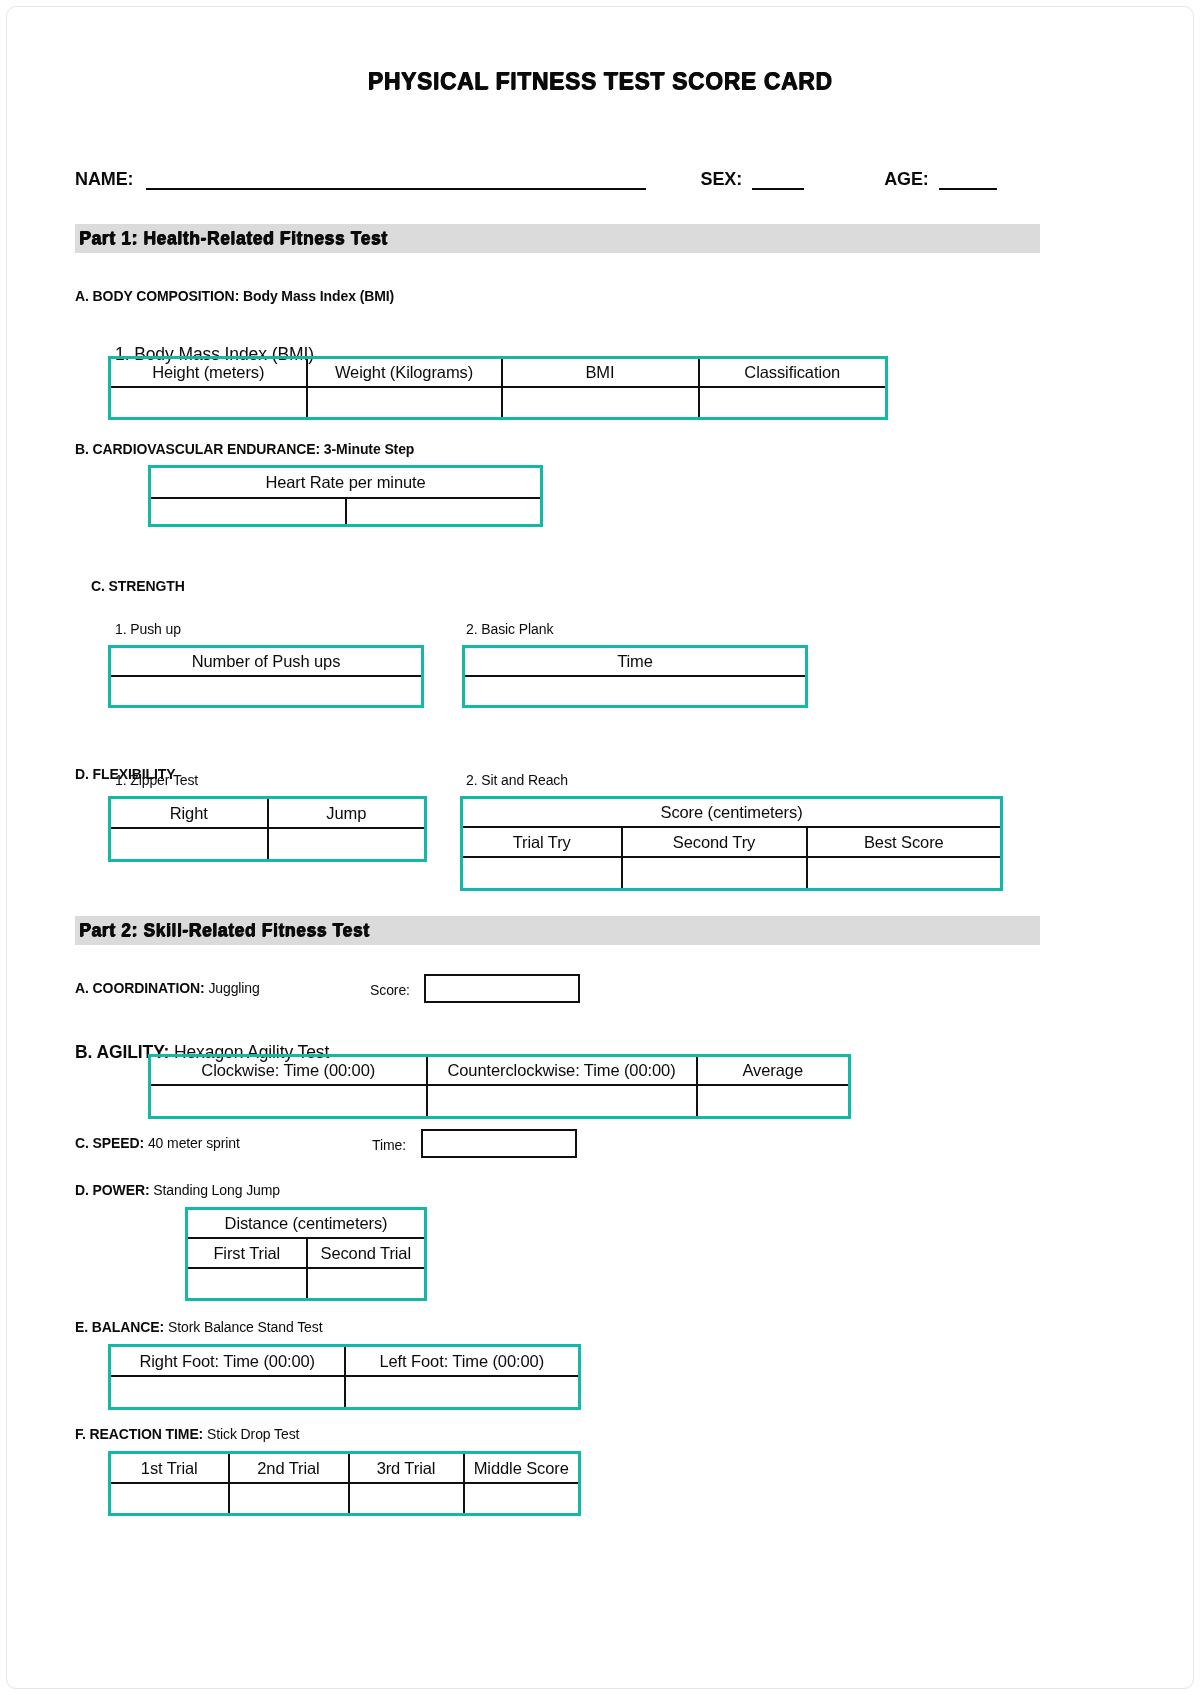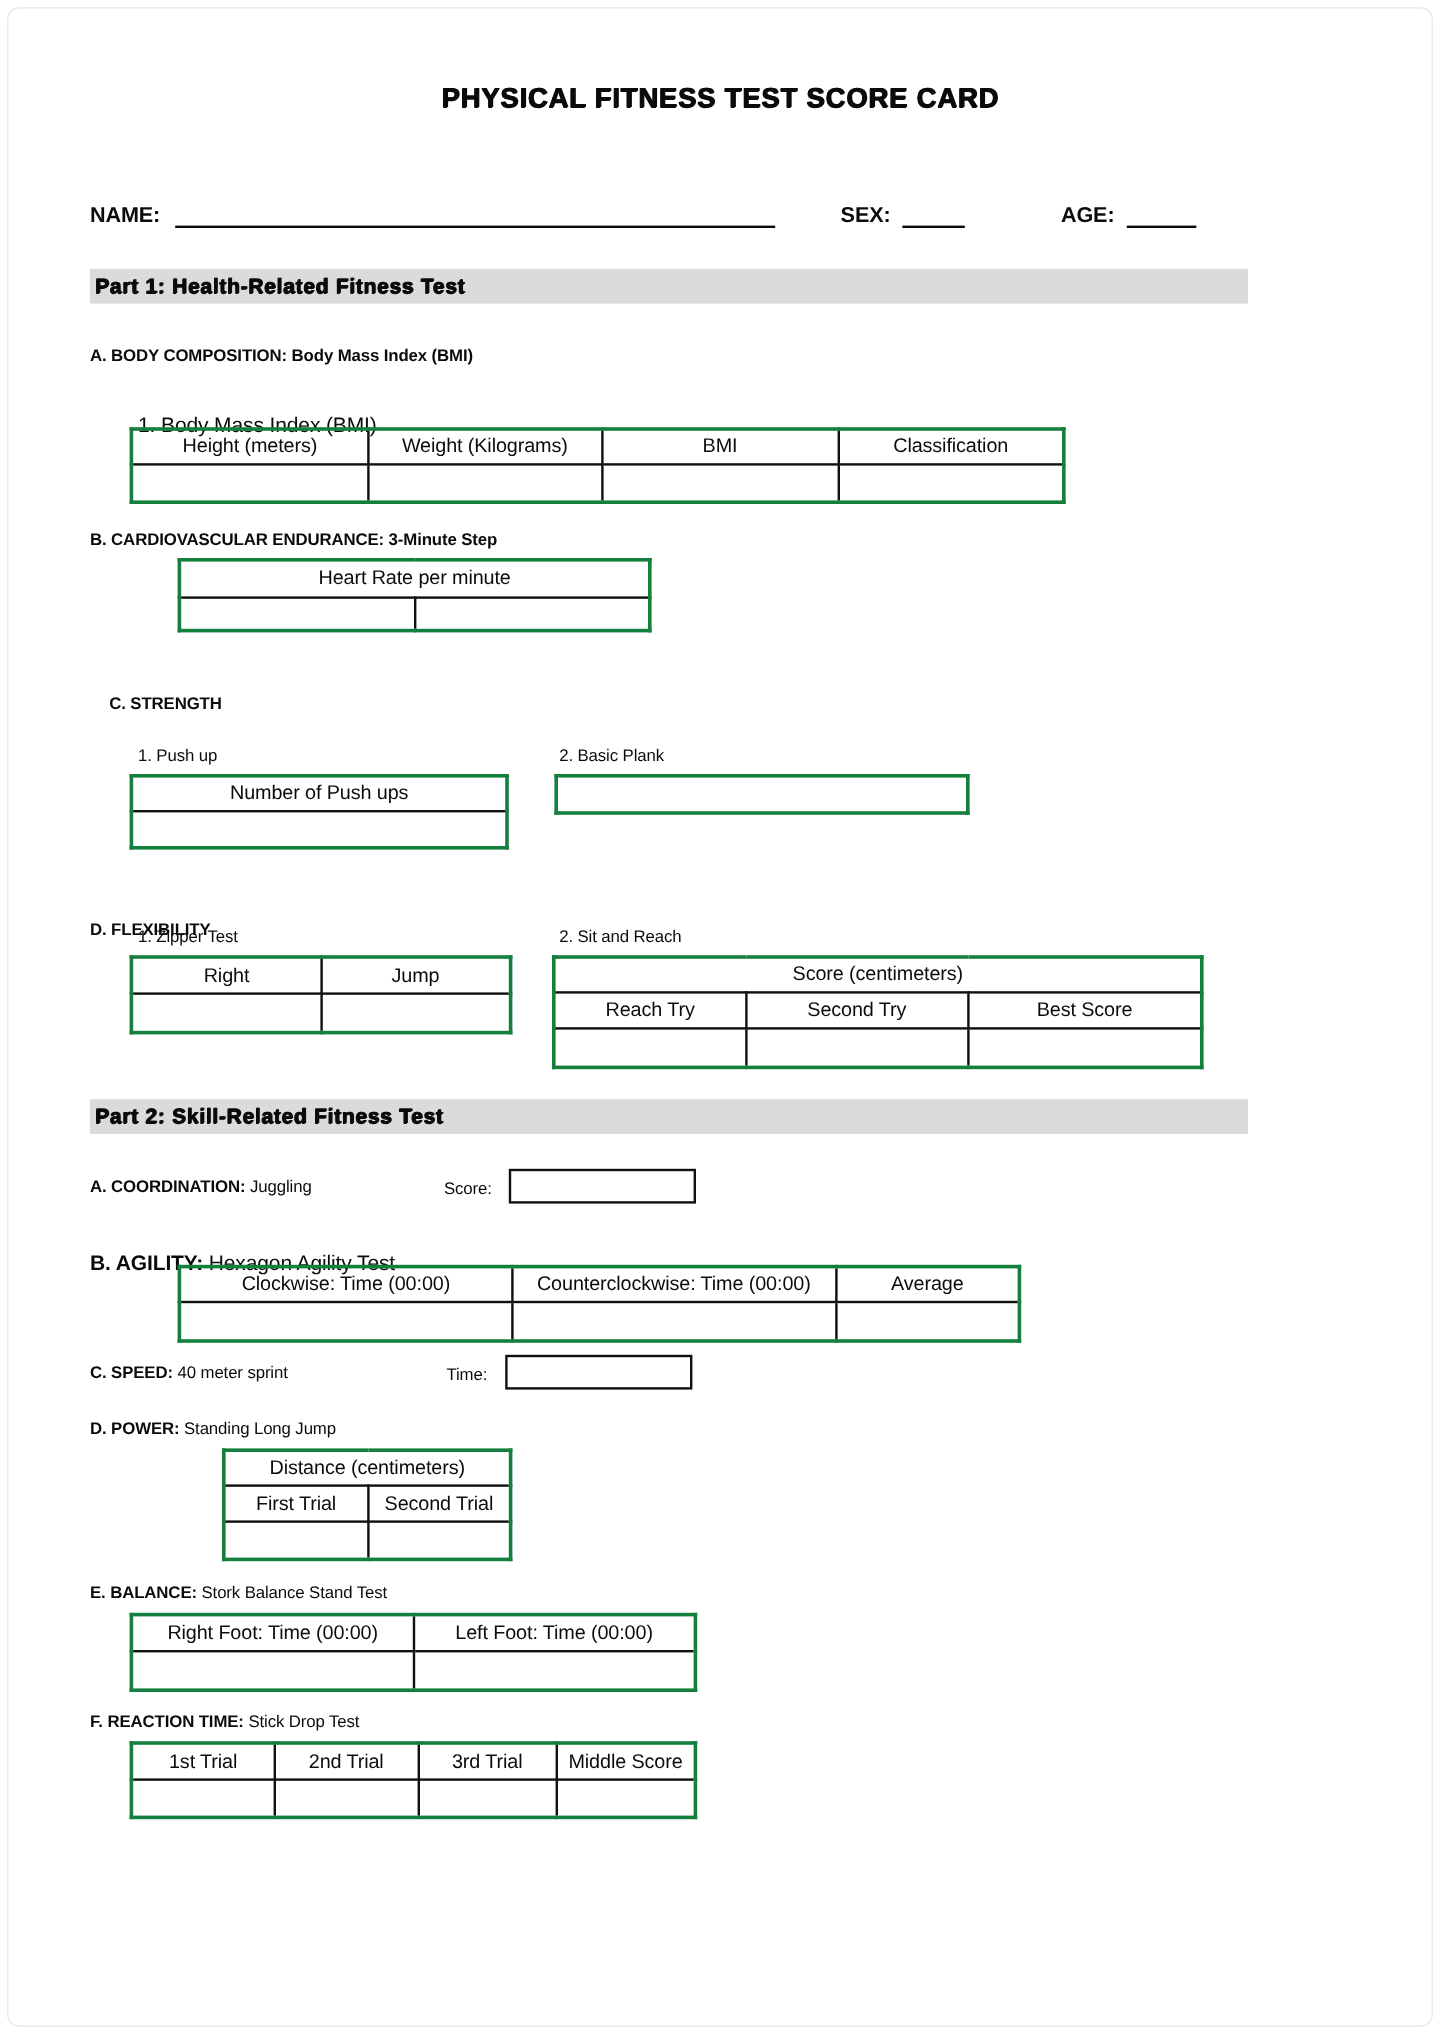--- a/index.html
+++ b/index.html
@@ -11,21 +11,21 @@
   .banner{left:75px;width:965px;height:29px;background:#dbdbdb;font-size:17.5px;line-height:29px;padding-left:4px;box-sizing:border-box;}
   .heading{font-size:14px;white-space:nowrap;}
   .heading .hb{font-weight:700;}
   .heading.allbold{font-weight:700;}
   .sublabel{font-size:14px;}
   .note{font-size:17.5px;z-index:1;white-space:nowrap;}
   .name-row{top:168px;left:75px;width:925px;display:flex;align-items:flex-end;font-size:18px;font-weight:700;}
   .fill-line{border-bottom:2.5px solid #0b0b0b;height:20px;}
   table.tbl{border-collapse:collapse;table-layout:fixed;z-index:2;position:absolute;}
   table.tbl td{border:2.4px solid #101010;text-align:center;font-size:16.5px;padding:0;background:transparent;overflow:hidden;white-space:nowrap;}
-  table.tbl{border:3px solid #15803d;}
+  table.tbl{border:3px solid #14b8a6;}
   .scorebox{border:2.6px solid #101010;background:#fff;}
   .hcell{vertical-align:middle;}
 </style>
 </head>
 <body>
 
 <div class="page-frame"></div>
 
 <div class="abs title display">PHYSICAL FITNESS TEST SCORE CARD</div>
 
@@ -90,20 +90,23 @@
       <tr>
     <td style="height:27px;">Number of Push ups</td>
   </tr>
   <tr>
     <td style="height:28px;"></td>
   </tr>
 </tbody>
   </table>
 <table class="tbl" style="top:645px;left:462px;width:346px;">
   <tbody>
+      <tr>
+    <td style="height:27px;">Time</td>
+  </tr>
   <tr>
     <td style="height:28px;"></td>
   </tr>
 </tbody>
   </table>
 
 <div class="abs heading allbold" style="top:766px;left:75px;">D. FLEXIBILITY</div>
 <div class="abs sublabel" style="top:772px;left:115px;">1. Zipper Test</div>
 <div class="abs sublabel" style="top:772px;left:466px;">2. Sit and Reach</div>
 <table class="tbl" style="top:796px;left:108px;width:316px;">
@@ -126,21 +129,21 @@
   <colgroup>
       <col style="width:160px">
       <col style="width:185px">
       <col style="width:195px">
     </colgroup>
   <tbody>
       <tr>
     <td colspan="3" style="height:27px;">Score (centimeters)</td>
   </tr>
   <tr>
-    <td style="height:28px;">Reach Try</td>
+    <td style="height:28px;">Trial Try</td>
     <td>Second Try</td>
     <td>Best Score</td>
   </tr>
   <tr>
     <td style="height:30px;"></td>
     <td></td>
     <td></td>
   </tr>
 </tbody>
   </table>

